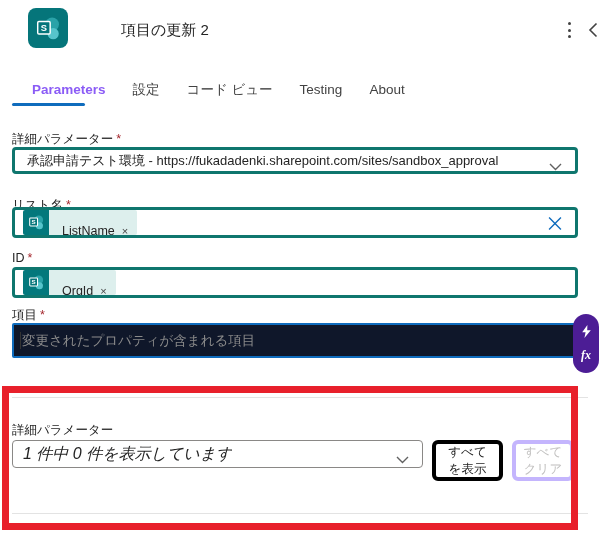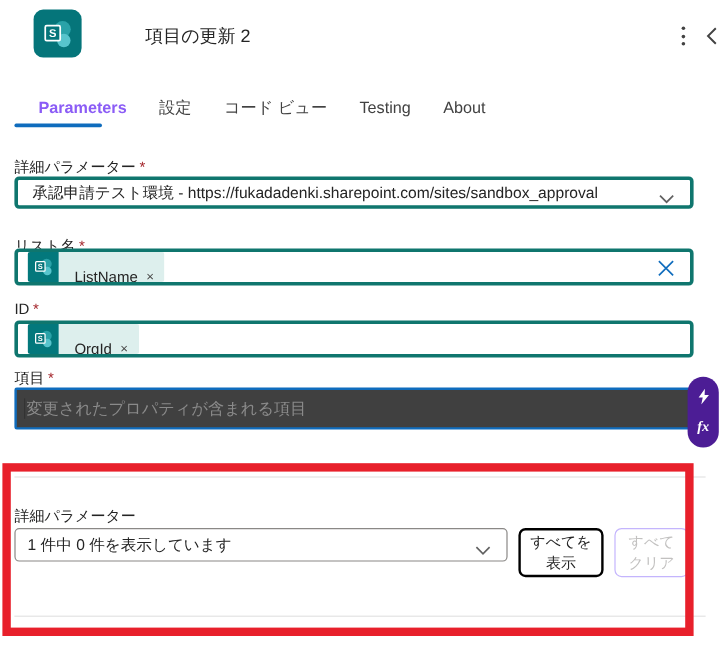--- a/index.html
+++ b/index.html
@@ -30,38 +30,38 @@
   .chev-dn{position:absolute;right:13px;top:50%;transform:translateY(-50%);display:block;height:8px;}
   .clear-x{position:absolute;right:13px;top:50%;transform:translateY(-50%);display:block;height:13px;cursor:pointer;}
 
   .token{display:flex;align-items:stretch;height:25px;margin-left:8px;border-radius:2px;overflow:hidden;}
   .token-icon{width:26px;background:#03787c;display:flex;align-items:center;justify-content:center;}
   .token-label{background:#ddefed;display:flex;align-items:center;padding:16px 9px 0 13px;
     font-size:12.5px;color:#242424;}
   .token-x{font-size:11px;color:#454545;margin-left:7px;cursor:pointer;}
 
   .item-box{position:absolute;left:12px;top:323px;width:566px;height:35px;box-sizing:border-box;
-    border:2px solid #0f6cbd;border-radius:2px;background:#404040;display:flex;align-items:center;padding-left:6px;}
+    border:2px solid #0f6cbd;border-radius:2px;background:#0f172a;display:flex;align-items:center;padding-left:6px;}
   .caret{width:1px;height:17px;background:#333;margin-right:1px;}
   .placeholder{font-size:13.5px;color:#8a8a8a;white-space:nowrap;}
   .dyn-pill{position:absolute;left:573px;top:314px;width:26px;height:59px;background:#4c1d95;
     border-radius:13px;display:flex;flex-direction:column;align-items:center;justify-content:space-evenly;z-index:3;}
   .fx-label{color:#fff;font-size:12px;font-style:italic;font-weight:bold;font-family:"Liberation Serif",serif;cursor:pointer;}
 
   
   .divider{position:absolute;left:12px;width:576px;height:1px;background:#e3e3e3;}
   .adv-label{position:absolute;left:12px;top:422px;font-size:12.5px;color:#242424;text-align:center;}
   .adv-drop{position:absolute;left:12px;top:440px;width:411px;height:28px;box-sizing:border-box;
     border:1px solid #8a8886;border-radius:4px;background:#fff;display:flex;align-items:center;}
-  .adv-drop .box-text{font-size:13px;padding-left:10px;}
+  .adv-drop .box-text{font-size:16px;padding-left:10px;font-style:italic;}
   .btn{position:absolute;top:440px;box-sizing:border-box;background:#fff;border-radius:6px;
     font-size:12.5px;line-height:1.35;display:flex;align-items:center;justify-content:center;
     text-align:center;cursor:pointer;}
-  .btn-show{left:432px;width:71px;height:41px;border:2px solid #000000;color:#242424;}
-  .btn-clear{left:512px;width:62px;height:41px;border:1px solid #c4b5fd;color:#c2c1c0;cursor:default;}
+  .btn-show{left:432px;width:71px;height:41px;border:4px solid #000000;color:#242424;}
+  .btn-clear{left:512px;width:62px;height:41px;border:4px solid #c4b5fd;color:#c2c1c0;cursor:default;}
 
   .annotation{position:absolute;left:2px;top:386px;width:576px;height:144px;box-sizing:border-box;
     border:7px solid #e8202b;z-index:5;pointer-events:none;}
 </style>
 </head>
 <body>
 
 <div id="canvas">
 
   <div class="app-icon">

